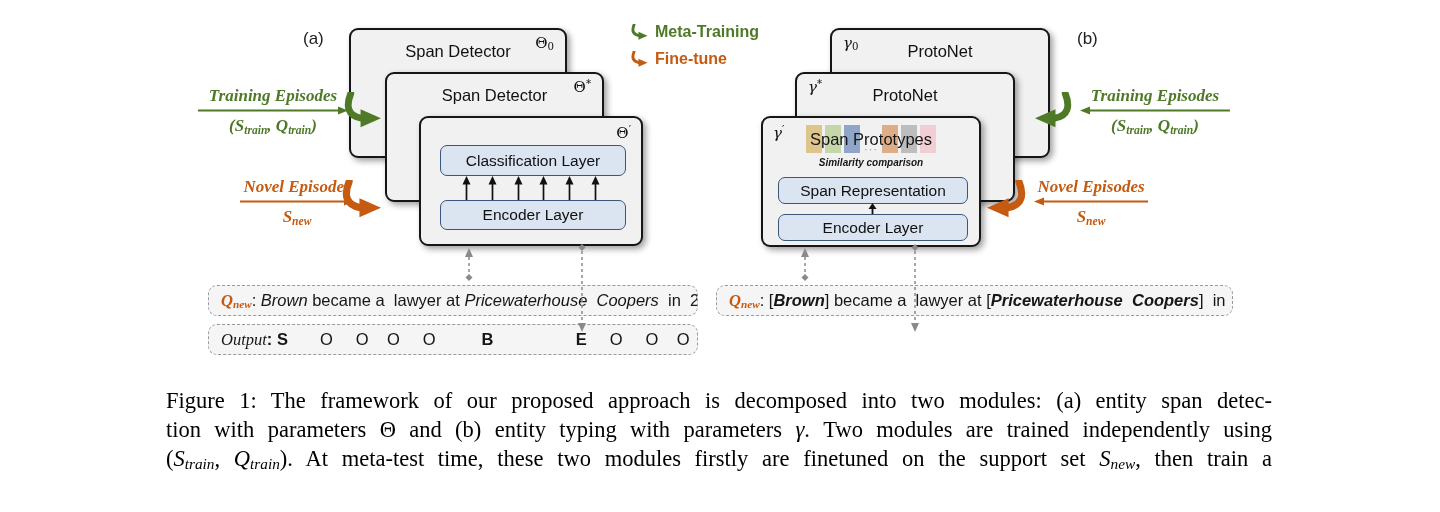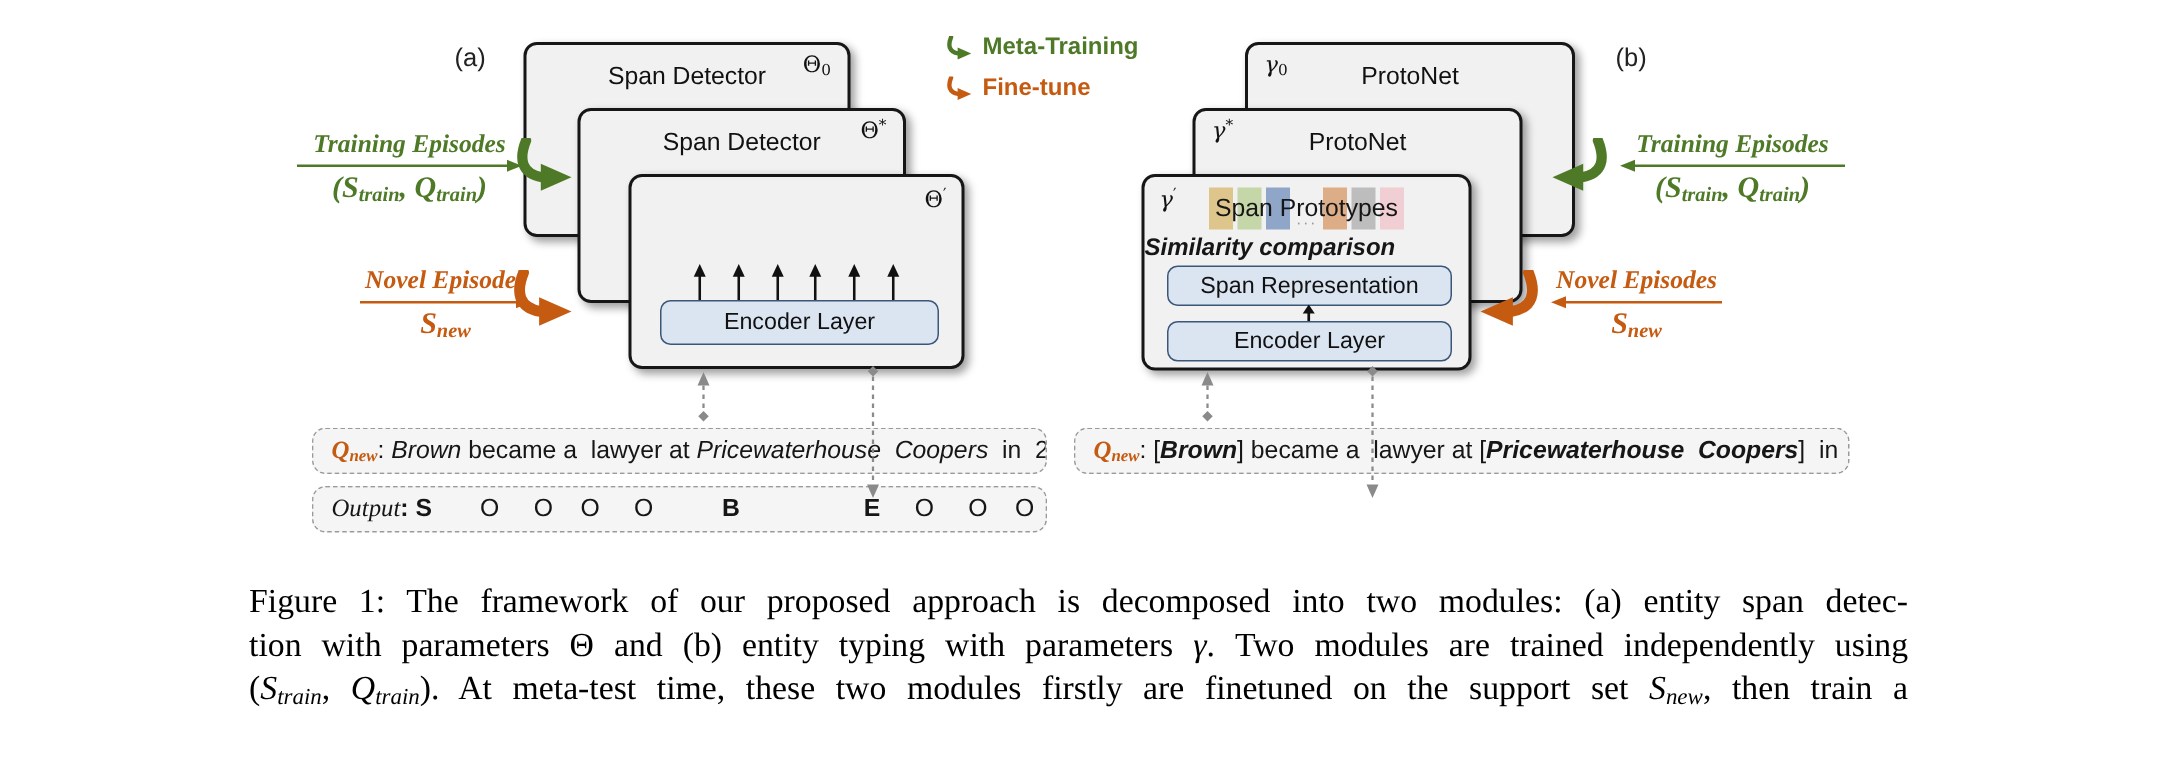--- a/index.html
+++ b/index.html
@@ -27,28 +27,28 @@
              align-items:center;justify-content:center;}
   .arrow-row{position:absolute;display:flex;justify-content:space-between;}
 
   
   .protos{position:absolute;left:0;right:0;top:7px;height:28px;display:flex;justify-content:center;
           align-items:stretch;gap:3px;}
   .proto-sq{width:16px;height:28px;display:inline-block;}
   .proto-dots{align-self:flex-end;font-size:11px;color:#9a9a9a;letter-spacing:1px;line-height:8px;margin:0 1px;}
   .proto-text{position:absolute;left:0;right:0;top:7px;height:28px;line-height:28px;text-align:center;
               font-size:16.5px;color:#161616;z-index:2;}
-  .similarity{position:absolute;left:0;right:0;top:39px;font-size:16px;
+  .similarity{position:absolute;left:0;right:0;top:39px;text-align:center;font-size:10px;
               font-weight:bold;font-style:italic;color:#161616;}
 
   
   .ep{position:absolute;text-align:center;font-family:"Liberation Serif","DejaVu Serif",serif;
       font-weight:bold;font-style:italic;}
   .ep .ep-title{font-size:17px;display:block;line-height:19px;}
-  .ep .ep-sub{font-size:20px;display:block;line-height:19px;}
+  .ep .ep-sub{font-size:17px;display:block;line-height:19px;}
   .ep svg{display:block;margin:1px auto 1px auto;}
   .green{color:var(--green);} .orange{color:var(--orange);}
 
   
   .legend-item{position:absolute;display:flex;align-items:center;gap:6px;font-size:16px;font-weight:600;}
 
   
   .sent{position:absolute;height:31px;border:1.6px dashed #9a9a9a;border-radius:9px;background:#f5f5f5;
         font-size:16.5px;color:#161616;line-height:28px;padding-left:12px;white-space:pre;overflow:hidden;}
 
@@ -95,20 +95,23 @@
   <div class="card" style="left:349px;top:28px;width:218px;height:130px;z-index:1;">
     <span class="card-title">Span Detector</span>
     <span class="param param-r"><span>Θ</span><span class="rt-sub">0</span></span>
   </div>
   <div class="card" style="left:385px;top:72px;width:219px;height:130px;z-index:2;">
     <span class="card-title">Span Detector</span>
     <span class="param param-r"><span>Θ</span><span class="rt-sup">*</span></span>
   </div>
   <div class="card" style="left:419px;top:116px;width:224px;height:130px;z-index:3;">
     <span class="param param-r" style="top:6px;right:10px;"><span>Θ</span><span class="rt-sup">′</span></span>
+    <div class="layer-box" style="left:19px;top:27px;width:186px;height:31px;">
+      <span>Classification Layer</span>
+    </div>
     <div class="arrow-row" style="left:40px;right:40px;top:58px;height:24px;">
       <svg width="11" height="24" viewBox="0 0 11 24">
           <line x1="5.5" y1="24" x2="5.5" y2="6" stroke="#111" stroke-width="1.7"></line>
           <polygon points="5.5,0 1.5,8.5 9.5,8.5" fill="#111"></polygon>
         </svg>
       <svg width="11" height="24" viewBox="0 0 11 24">
           <line x1="5.5" y1="24" x2="5.5" y2="6" stroke="#111" stroke-width="1.7"></line>
           <polygon points="5.5,0 1.5,8.5 9.5,8.5" fill="#111"></polygon>
         </svg>
       <svg width="11" height="24" viewBox="0 0 11 24">

